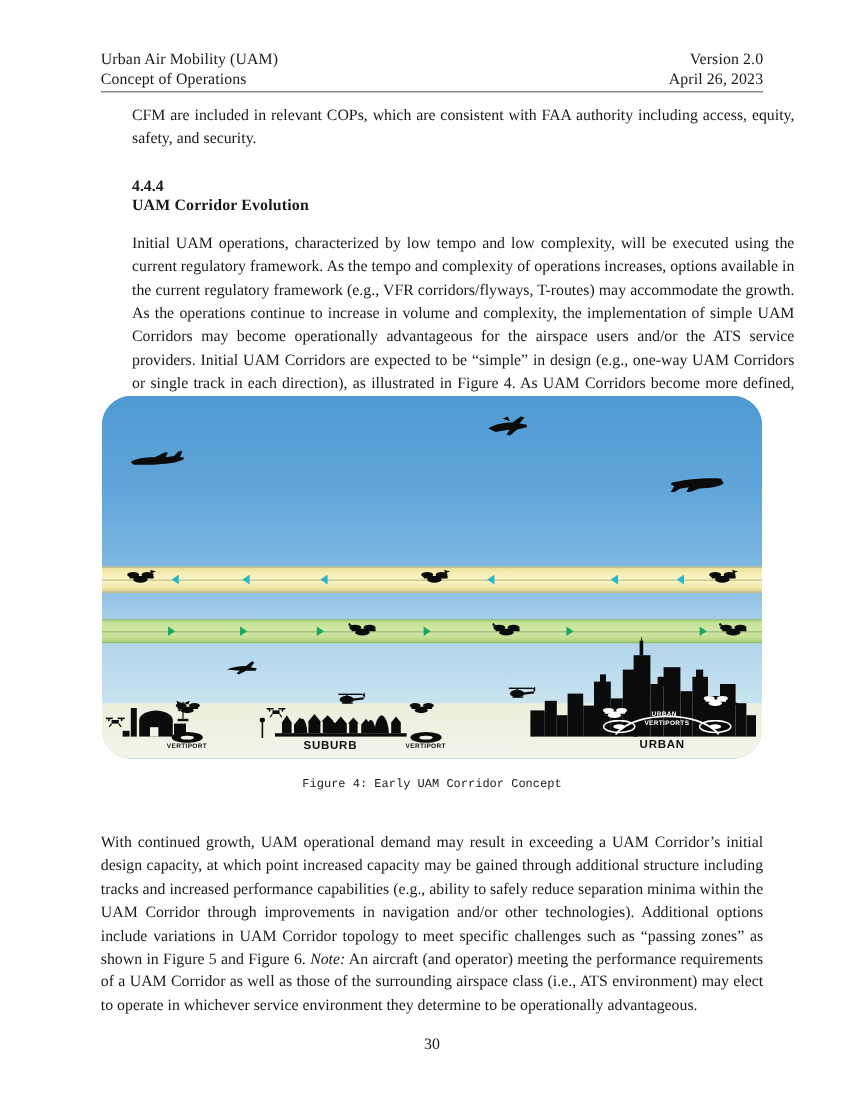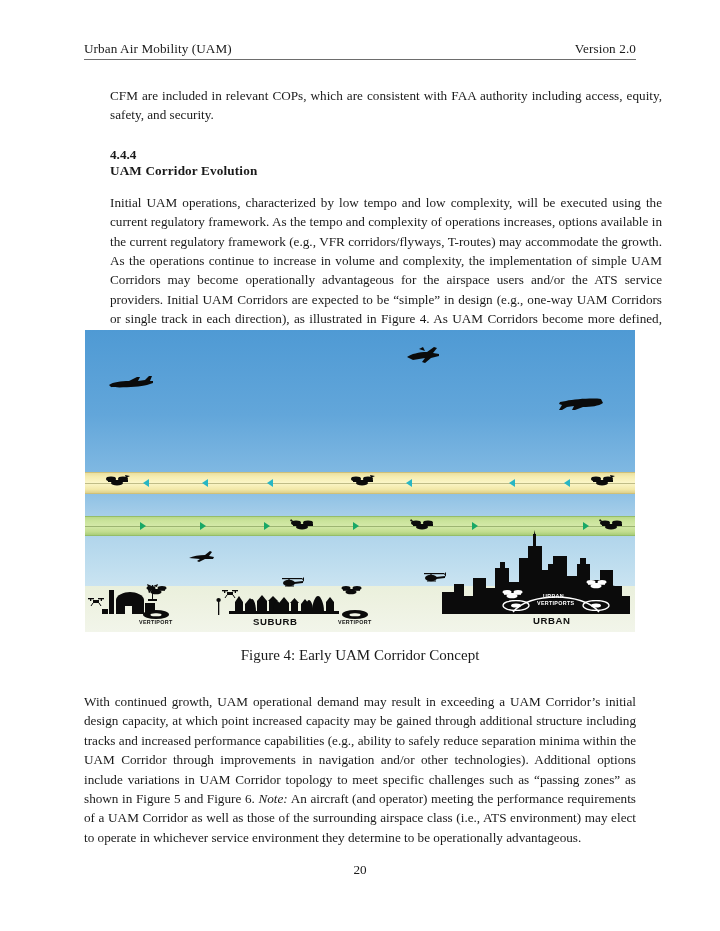--- a/index.html
+++ b/index.html
@@ -83,20 +83,21 @@
     left: 85px;
     top: 330px;
     width: 550px;
   }
   .figure {
     position: relative;
     width: 550px;
     height: 302px;
     overflow: hidden;
     background: #6aa6d8;
+    border-radius: 24px;
   }
   
   .sky {
     position: absolute;
     left: 0; top: 0; width: 100%; height: 100%;
     background: linear-gradient(to bottom,
         #4f9ad4 0%,
         #62a6da 28%,
         #87bde4 52%,
         #a8cfe9 62%,
@@ -191,22 +192,23 @@
     border-radius: 50%;
     background: #f1f4e7;
   }
 
   .caption {
     position: absolute;
     left: 84px;
     top: 646px;
     width: 552px;
     text-align: center;
-    font-size: 15px;
+    font-size: 10px;
     line-height: 18px;
+    font-family: Liberation Mono, monospace;
   }
 
   .tail-text {
     position: absolute;
     left: 84px;
     top: 692px;
     width: 552px;
   }
 
   .page-num {
@@ -220,20 +222,24 @@
 </style>
 </head>
 <body>
 
 <div class="page">
 
   <div class="doc-header">
     <div class="hdr-row">
       <div class="hdr-left">Urban Air Mobility (UAM)</div>
       <div class="hdr-right">Version 2.0</div>
+    </div>
+    <div class="hdr-row">
+      <div class="hdr-left">Concept of Operations</div>
+      <div class="hdr-right">April 26, 2023</div>
     </div>
     <div class="hdr-rule"></div>
   </div>
 
   <div class="content">
     <p class="body">CFM are included in relevant COPs, which are consistent with FAA authority including access, equity, safety, and security.</p>
 
     <div class="heading">
       <span class="num">4.4.4</span>
       <span class="ttl">UAM Corridor Evolution</span>
@@ -467,15 +473,15 @@
       <div class="label label-md" style="left:448px; top:285px;">URBAN</div>
     </div>
   </div>
 
   <div class="caption">Figure 4: Early UAM Corridor Concept</div>
 
   <div class="tail-text">
     <p class="body"><span>With continued growth, UAM operational demand may result in exceeding a UAM Corridor’s initial design capacity, at which point increased capacity may be gained through additional structure including tracks and increased performance capabilities (e.g., ability to safely reduce separation minima within the UAM Corridor through improvements in navigation and/or other technologies). Additional options include variations in UAM Corridor topology to meet specific challenges such as “passing zones” as shown in Figure 5 and Figure 6. </span><span class="it">Note:</span><span> An aircraft (and operator) meeting the performance requirements of a UAM Corridor as well as those of the surrounding airspace class (i.e., ATS environment) may elect to operate in whichever service environment they determine to be operationally advantageous.</span></p>
   </div>
 
-  <div class="page-num">20</div>
+  <div class="page-num">30</div>
 
 </div>
 
 </body></html>

